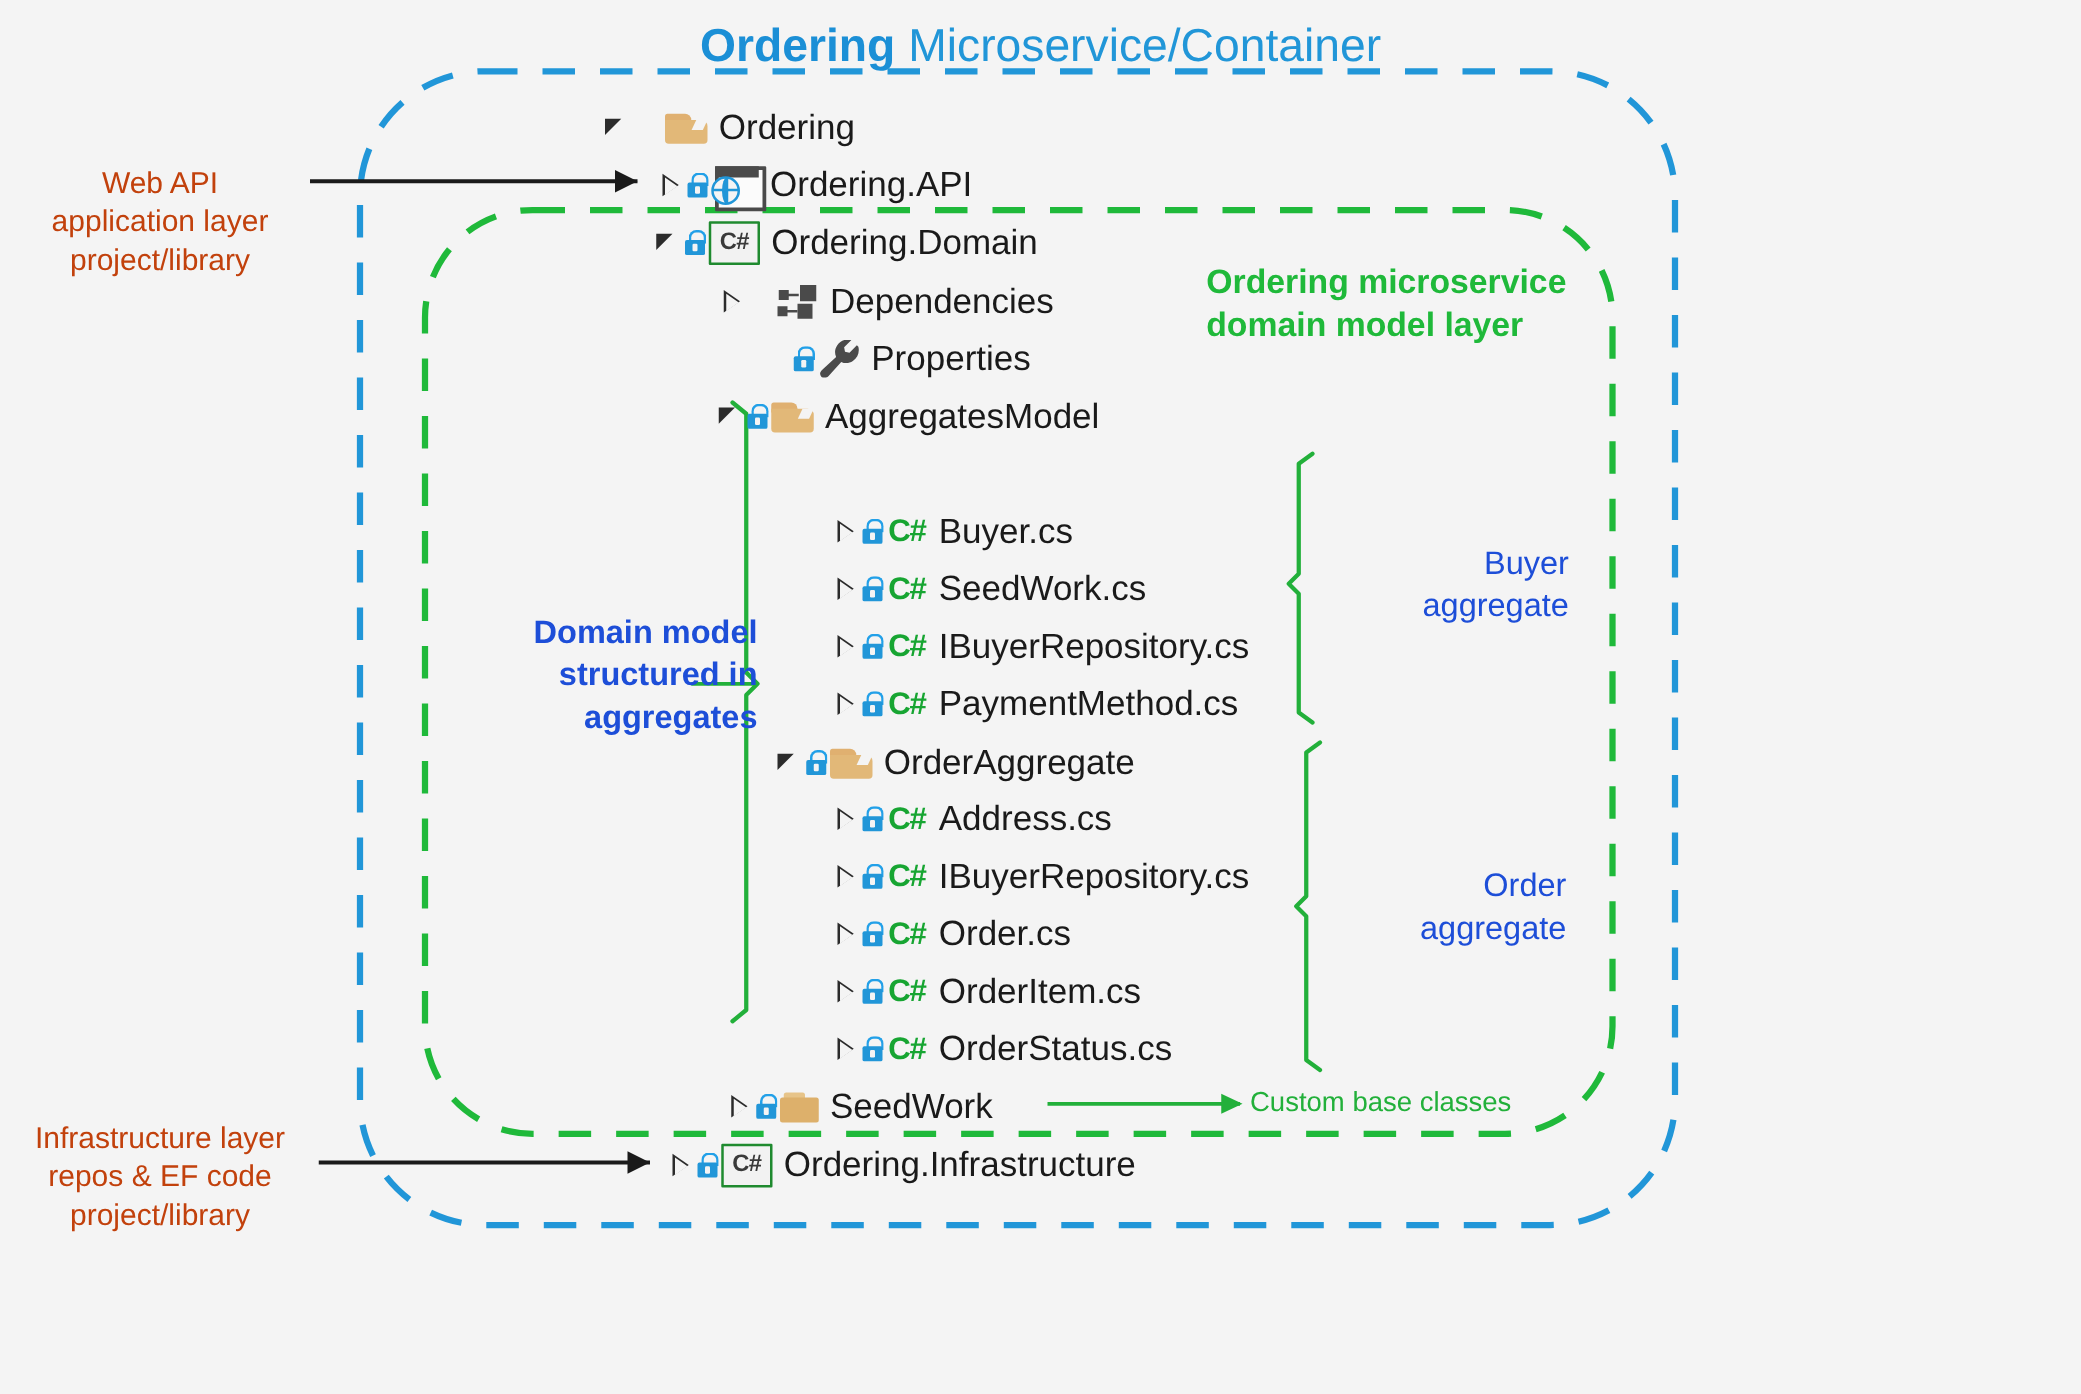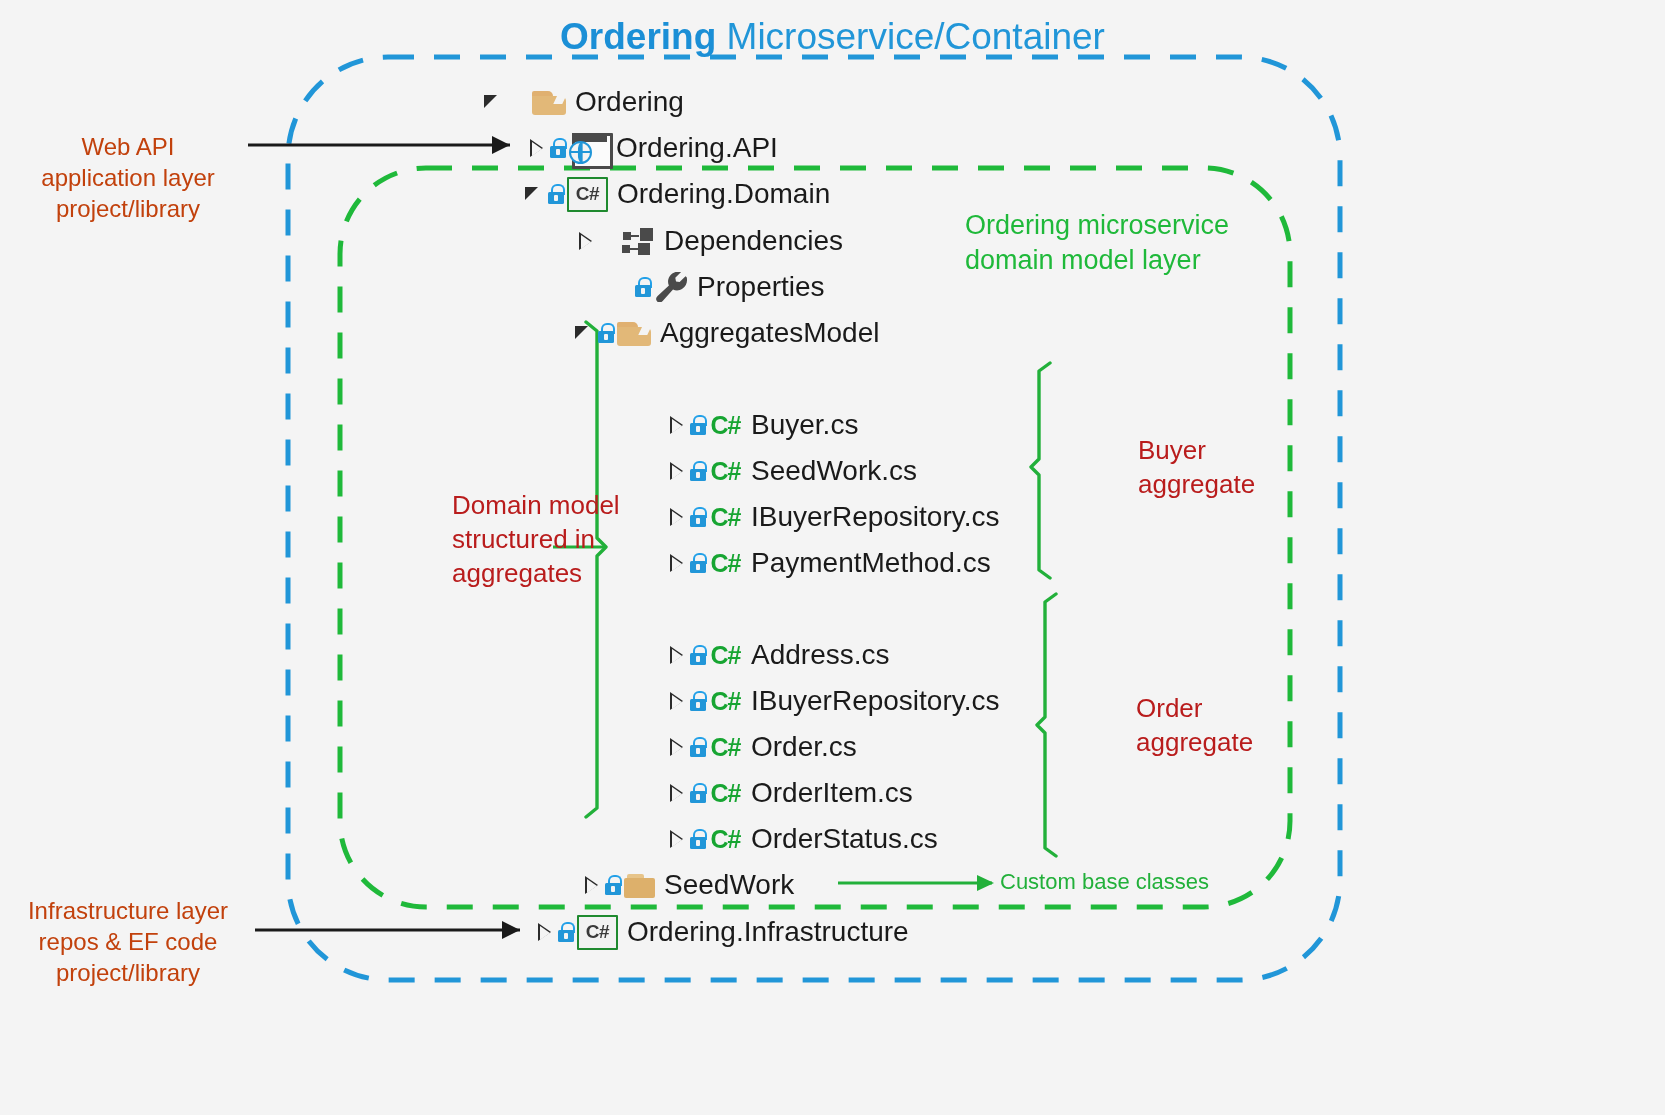--- a/index.html
+++ b/index.html
@@ -156,22 +156,22 @@
   .ico-wrench{width:34px;height:30px;}
 
   .node-label{
     font-size:28px;color:#1a1a1a;font-weight:400;
     font-family:"Liberation Sans",sans-serif;
   }
 
   
   .anno{position:absolute;white-space:pre-line;}
   .anno.black{color:#c2410c;font-size:24px;line-height:1.30;text-align:center;margin-top:37px;}
-  .anno.green{color:#b91c1c;font-size:26px;line-height:1.30;}
-  .anno.green-bold{color:#1fb93a;font-size:27px;line-height:1.28;font-weight:normal;}
+  .anno.green{color:#1d4ed8;font-size:26px;line-height:1.30;text-align:right;}
+  .anno.green-bold{color:#1fb93a;font-size:27px;line-height:1.28;font-weight:bold;}
   .anno.green-small{color:#22b03a;font-size:22px;line-height:1.2;}
 </style>
 </head>
 <body>
 
 <div class="canvas">
 
   <div id="diagram-title">
     <span class="strong">Ordering</span><span> Microservice/Container</span>
   </div>
@@ -332,20 +332,33 @@
       <div class="lock">
           <div class="shackle"></div>
           <div class="body"></div>
         </div>
       <div class="icon ico-csfile">
           <span>C#</span>
         </div>
       <div class="node-label">PaymentMethod.cs</div>
     </div>
 
+    <div class="node" style="left:618px;top:590px;">
+      <div class="twisty expanded"></div>
+      <div class="lock">
+          <div class="shackle"></div>
+          <div class="body"></div>
+        </div>
+      <div class="icon ico-folder-open">
+        <div class="back"></div>
+          <div class="front"></div>
+          <div class="cut"></div>
+      </div>
+      <div class="node-label">OrderAggregate</div>
+    </div>
 
     <div class="node" style="left:663px;top:635px;">
       <div class="twisty collapsed"></div>
       <div class="lock">
           <div class="shackle"></div>
           <div class="body"></div>
         </div>
       <div class="icon ico-csfile">
           <span>C#</span>
         </div>
@@ -431,21 +444,21 @@
 application layer
 project/library</div>
 
   <div class="anno black" style="left:4px;top:858px;width:248px;">Infrastructure layer
 repos &amp; EF code
 project/library</div>
 
   <div class="anno green-bold" style="left:965px;top:208px;">Ordering microservice
 domain model layer</div>
 
-  <div class="anno green" style="left:452px;top:540px;width:190px;transform:translateY(-50%);">Domain model
+  <div class="anno green" style="left:416px;top:540px;width:190px;transform:translateY(-50%);font-weight:bold;">Domain model
 structured in
 aggregates</div>
 
   <div class="anno green" style="left:1138px;top:434px;">Buyer
 aggregate</div>
 
   <div class="anno green" style="left:1136px;top:692px;">Order
 aggregate</div>
 
   <div class="anno green-small" style="left:1000px;top:869px;">Custom base classes</div>

